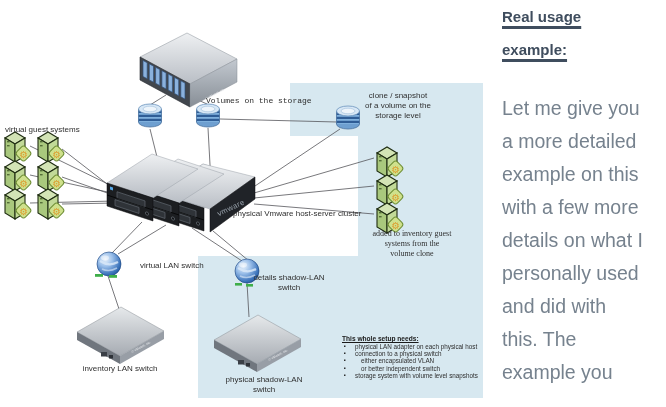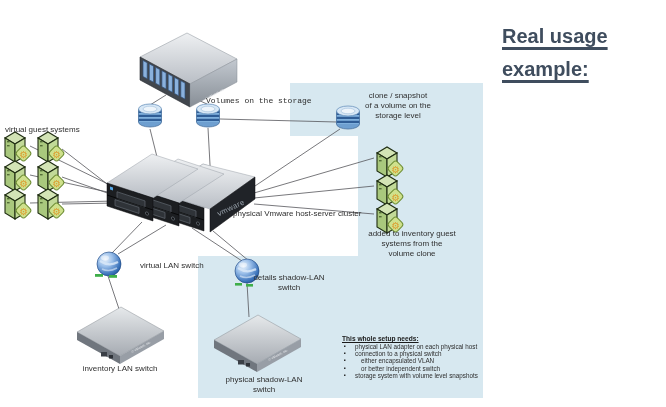--- a/index.html
+++ b/index.html
@@ -24,21 +24,21 @@
   .notes-title {
     font-size:6.6px; line-height:8px; font-weight:bold; color:#1a1a1a;
     text-decoration:underline;
   }
   .nb { position:relative; padding-left:13px; font-size:6.3px; line-height:7.2px; color:#2d2d2d; }
   .nb::before { content:"▪"; position:absolute; left:2px; top:0; font-size:5.5px; color:#1a1a1a; }
   .nb.i1 { padding-left:19px; }
   
   .article { position:absolute; left:502px; top:0; width:158px; }
   .article h2 {
-    margin-top:20px; font-size:20px; line-height:33px; font-weight:bold;
+    margin-top:0; font-size:15px; line-height:33px; font-weight:bold;
     color:var(--c-heading-text,#3f4d5e);
     text-decoration:underline; text-decoration-thickness:2.5px; text-underline-offset:4px;
     white-space:pre-line;
   }
   .article p {
     margin-top:26px; font-size:19.5px; line-height:33px;
     color:var(--c-body-text,#76828e); white-space:pre-line;
   }
 </style>
 </head>
@@ -201,21 +201,21 @@
       <use href="#swit" x="77" y="307"></use>
       <use href="#swit" x="214" y="315"></use>
     </svg>
 
     <div class="dlabel" style="left:5px; top:125px;">virtual guest systems</div>
     <div class="dlabel" style="left:206px; top:96px;font-family:Liberation Mono, monospace;">Volumes on the storage</div>
     <div class="dlabel" style="left:233px; top:209px;">physical Vmware host-server cluster</div>
     <div class="dlabel c" style="left:352px; top:91px; width:92px;">clone / snapshot
 of a volume on the
 storage level</div>
-    <div class="dlabel c" style="left:358px; top:229px; width:108px;">added to inventory guest
+    <div class="dlabel c" style="left:358px; top:229px; width:108px;font-family:Liberation Serif, serif;">added to inventory guest
 systems from the
 volume clone</div>
     <div class="dlabel" style="left:124px; top:261px;margin-left:16px;">virtual LAN switch</div>
     <div class="dlabel c" style="left:253px; top:273px; width:72px;">details shadow-LAN
 switch</div>
     <div class="dlabel c" style="left:76px; top:364px; width:88px;">inventory LAN switch</div>
     <div class="dlabel c" style="left:220px; top:375px; width:88px;">physical shadow-LAN
 switch</div>
 
     <div class="notes">
@@ -224,15 +224,24 @@
       <div class="nb"><span>connection to a physical switch</span></div>
       <div class="nb i1"><span>either encapsulated VLAN</span></div>
       <div class="nb i1"><span>or better independent switch</span></div>
       <div class="nb"><span>storage system with volume level snapshots</span></div>
     </div>
   </div>
 
   <aside class="article">
     <h2>Real usage
 example:</h2>
+    <p>Let me give you
+a more detailed
+example on this
+with a few more
+details on what I
+personally used
+and did with
+this. The
+example you</p>
   </aside>
 
 </div>
 
 </body></html>

